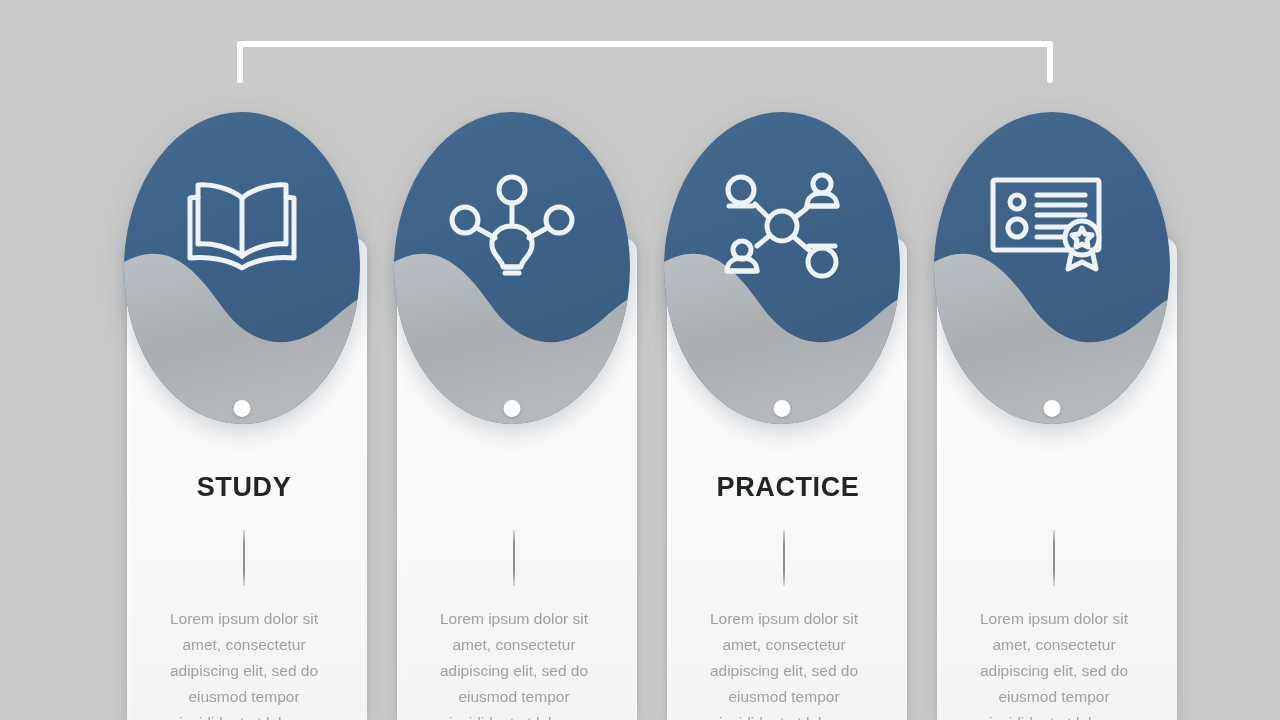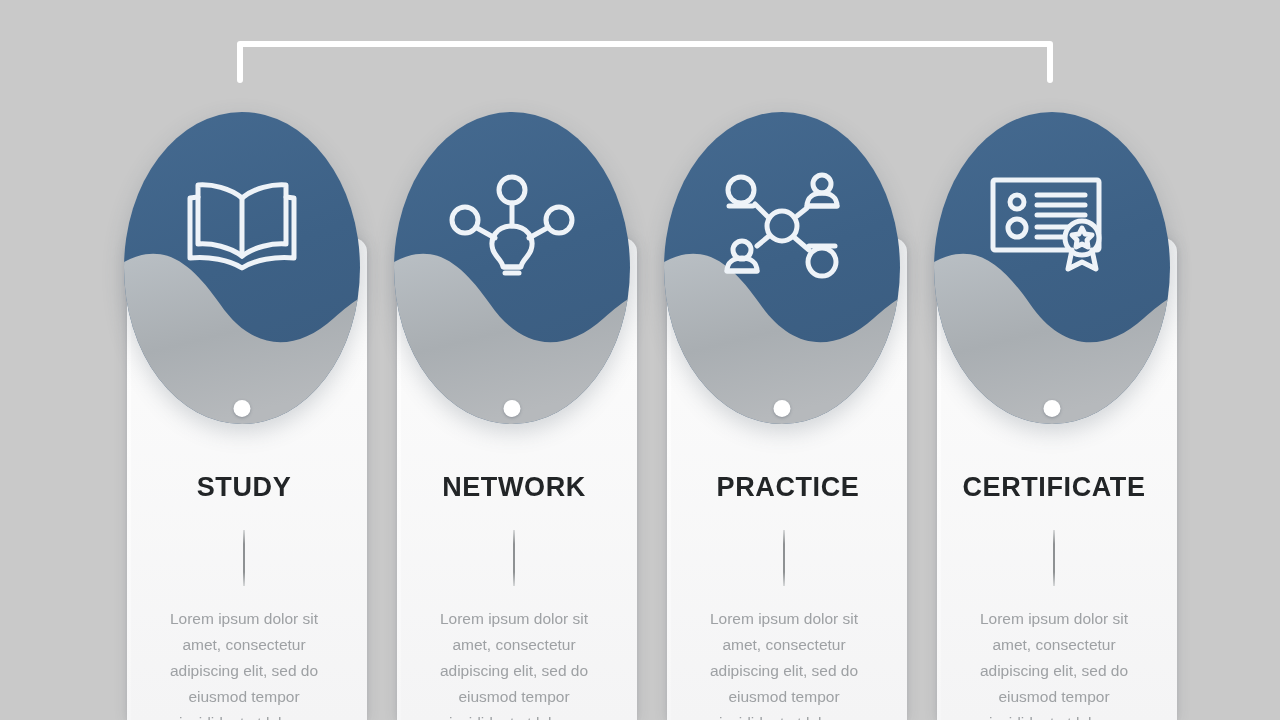--- a/index.html
+++ b/index.html
@@ -153,21 +153,20 @@
         <path d="M28 58 L46 68"></path>
         <path d="M98 58 L80 68"></path>
         <path d="M63 56 C 48 56, 40 68, 44 80 C 47 88, 53 90, 54 97 L72 97 C 73 90, 79 88, 82 80 C 86 68, 78 56, 63 56 Z"></path>
         <path d="M55 97 L71 97"></path>
         <path d="M56 103 L70 103"></path>
       </g>
     </svg>
     <div class="dot"></div>
   </div>
 
-  <div class="title" style="left:394px;">NETWORK</div>
   <div class="divider" style="left:514px;"></div>
   <div class="body" style="left:514px;">Lorem ipsum dolor sit
 amet, consectetur
 adipiscing elit, sed do
 eiusmod tempor
 incididunt ut labore</div>
 
   <div class="card" style="left:667px;"></div>
 
   <div class="oval" style="left:664px;">
@@ -237,21 +236,20 @@
         <path d="M50 57 L92 57"></path>
         <path d="M50 67 L88 67"></path>
         <circle cx="95" cy="68" r="17" fill="#3d6186"></circle>
         <path d="M95 58 L98 64 L105 65 L100 70 L101 77 L95 74 L89 77 L90 70 L85 65 L92 64 Z"></path>
         <path d="M85 80 L81 99 L95 92 L109 99 L105 80"></path>
       </g>
     </svg>
     <div class="dot"></div>
   </div>
 
-  <div class="title" style="left:934px;">CERTIFICATE</div>
   <div class="divider" style="left:1054px;"></div>
   <div class="body" style="left:1054px;">Lorem ipsum dolor sit
 amet, consectetur
 adipiscing elit, sed do
 eiusmod tempor
 incididunt ut labore</div>
 
 </div>
 
 </body></html>

